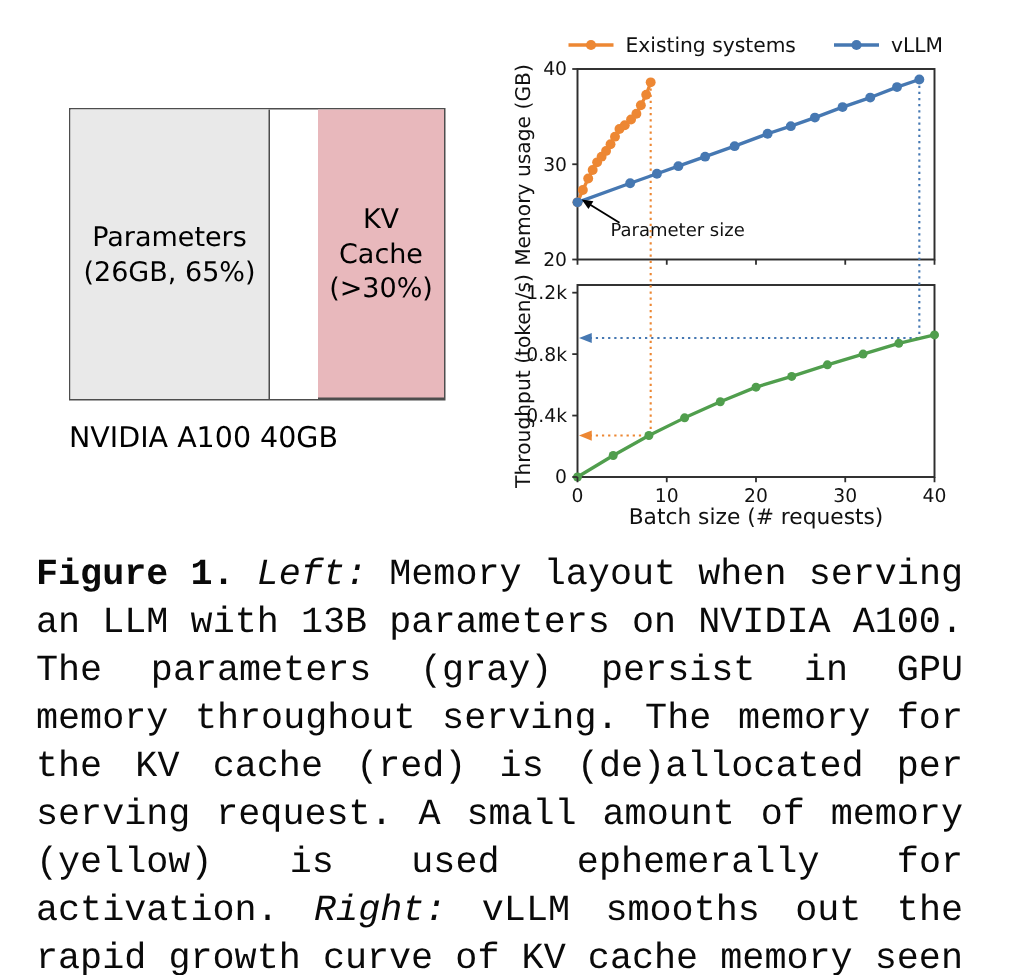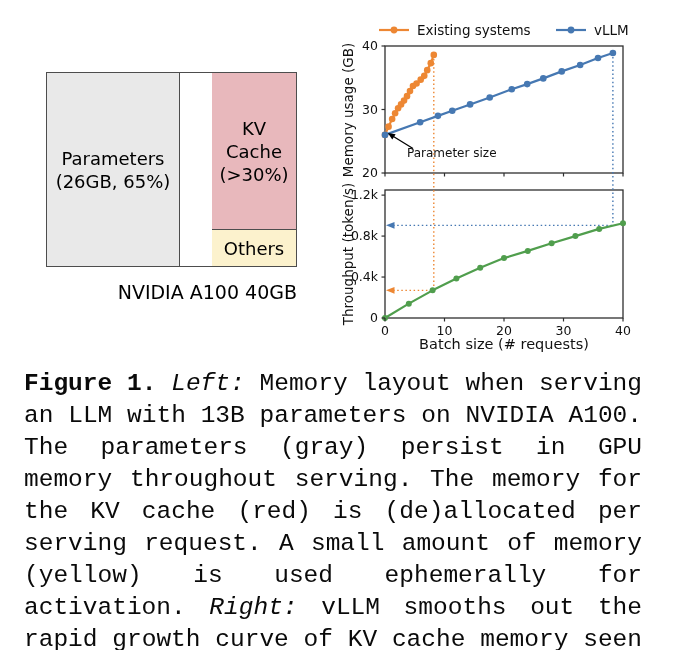--- a/index.html
+++ b/index.html
@@ -10,21 +10,21 @@
   #diagram{position:absolute;left:46px;top:72px;width:251px;height:195px;
            border:1.5px solid #4d4d4d;box-sizing:border-box;display:flex;}
   .region{display:flex;align-items:center;justify-content:center;
           text-align:center;white-space:pre-line;box-sizing:border-box;
           font-size:18px;line-height:23px;color:#000;}
   #region-parameters{width:133px;border-right:1.5px solid #4d4d4d;}
   #diagram-right{flex:1;display:flex;flex-direction:column;padding-left:32px;}
   #region-kv{flex:1;border-bottom:1.5px solid #4d4d4d;}
   #region-others{height:36px;}
   #gpu-caption{position:absolute;left:46px;top:281px;width:251px;
-               text-align:right;font-size:19px;color:#000;}
+               text-align:left;font-size:19px;color:#000;}
 
   
   #charts-svg{position:absolute;left:340px;top:0;width:336px;height:360px;}
   #charts-svg text{font-family:"DejaVu Sans",sans-serif;fill:#111;}
   .axis-label{font-size:13.5px;}
   .legend-label{font-size:13.5px;fill:#222;}
   .annotation-label{font-size:12px;}
 
   
   #caption{position:absolute;left:24px;top:368px;width:618px;
@@ -37,23 +37,20 @@
 <div id="diagram">
   <div id="region-parameters" class="region" style="background: rgb(233, 233, 233);">
     <span>Parameters
 (26GB, 65%)</span>
   </div>
   <div id="diagram-right">
     <div id="region-kv" class="region" style="background: rgb(232, 184, 188);">
       <span>KV
 Cache
 (&gt;30%)</span>
-    </div>
-    <div id="region-others" class="region" style="background: rgb(252, 242, 205);">
-      <span>Others</span>
     </div>
   </div>
 </div>
 <div id="gpu-caption">NVIDIA A100 40GB</div>
 
 <svg id="charts-svg" viewBox="340 0 336 360">
 
   <g>
     <line x1="379" y1="30" x2="409" y2="30" stroke="#ed8733" stroke-width="2.2"></line>
     <circle cx="394" cy="30" r="3.4" fill="#ed8733"></circle>

